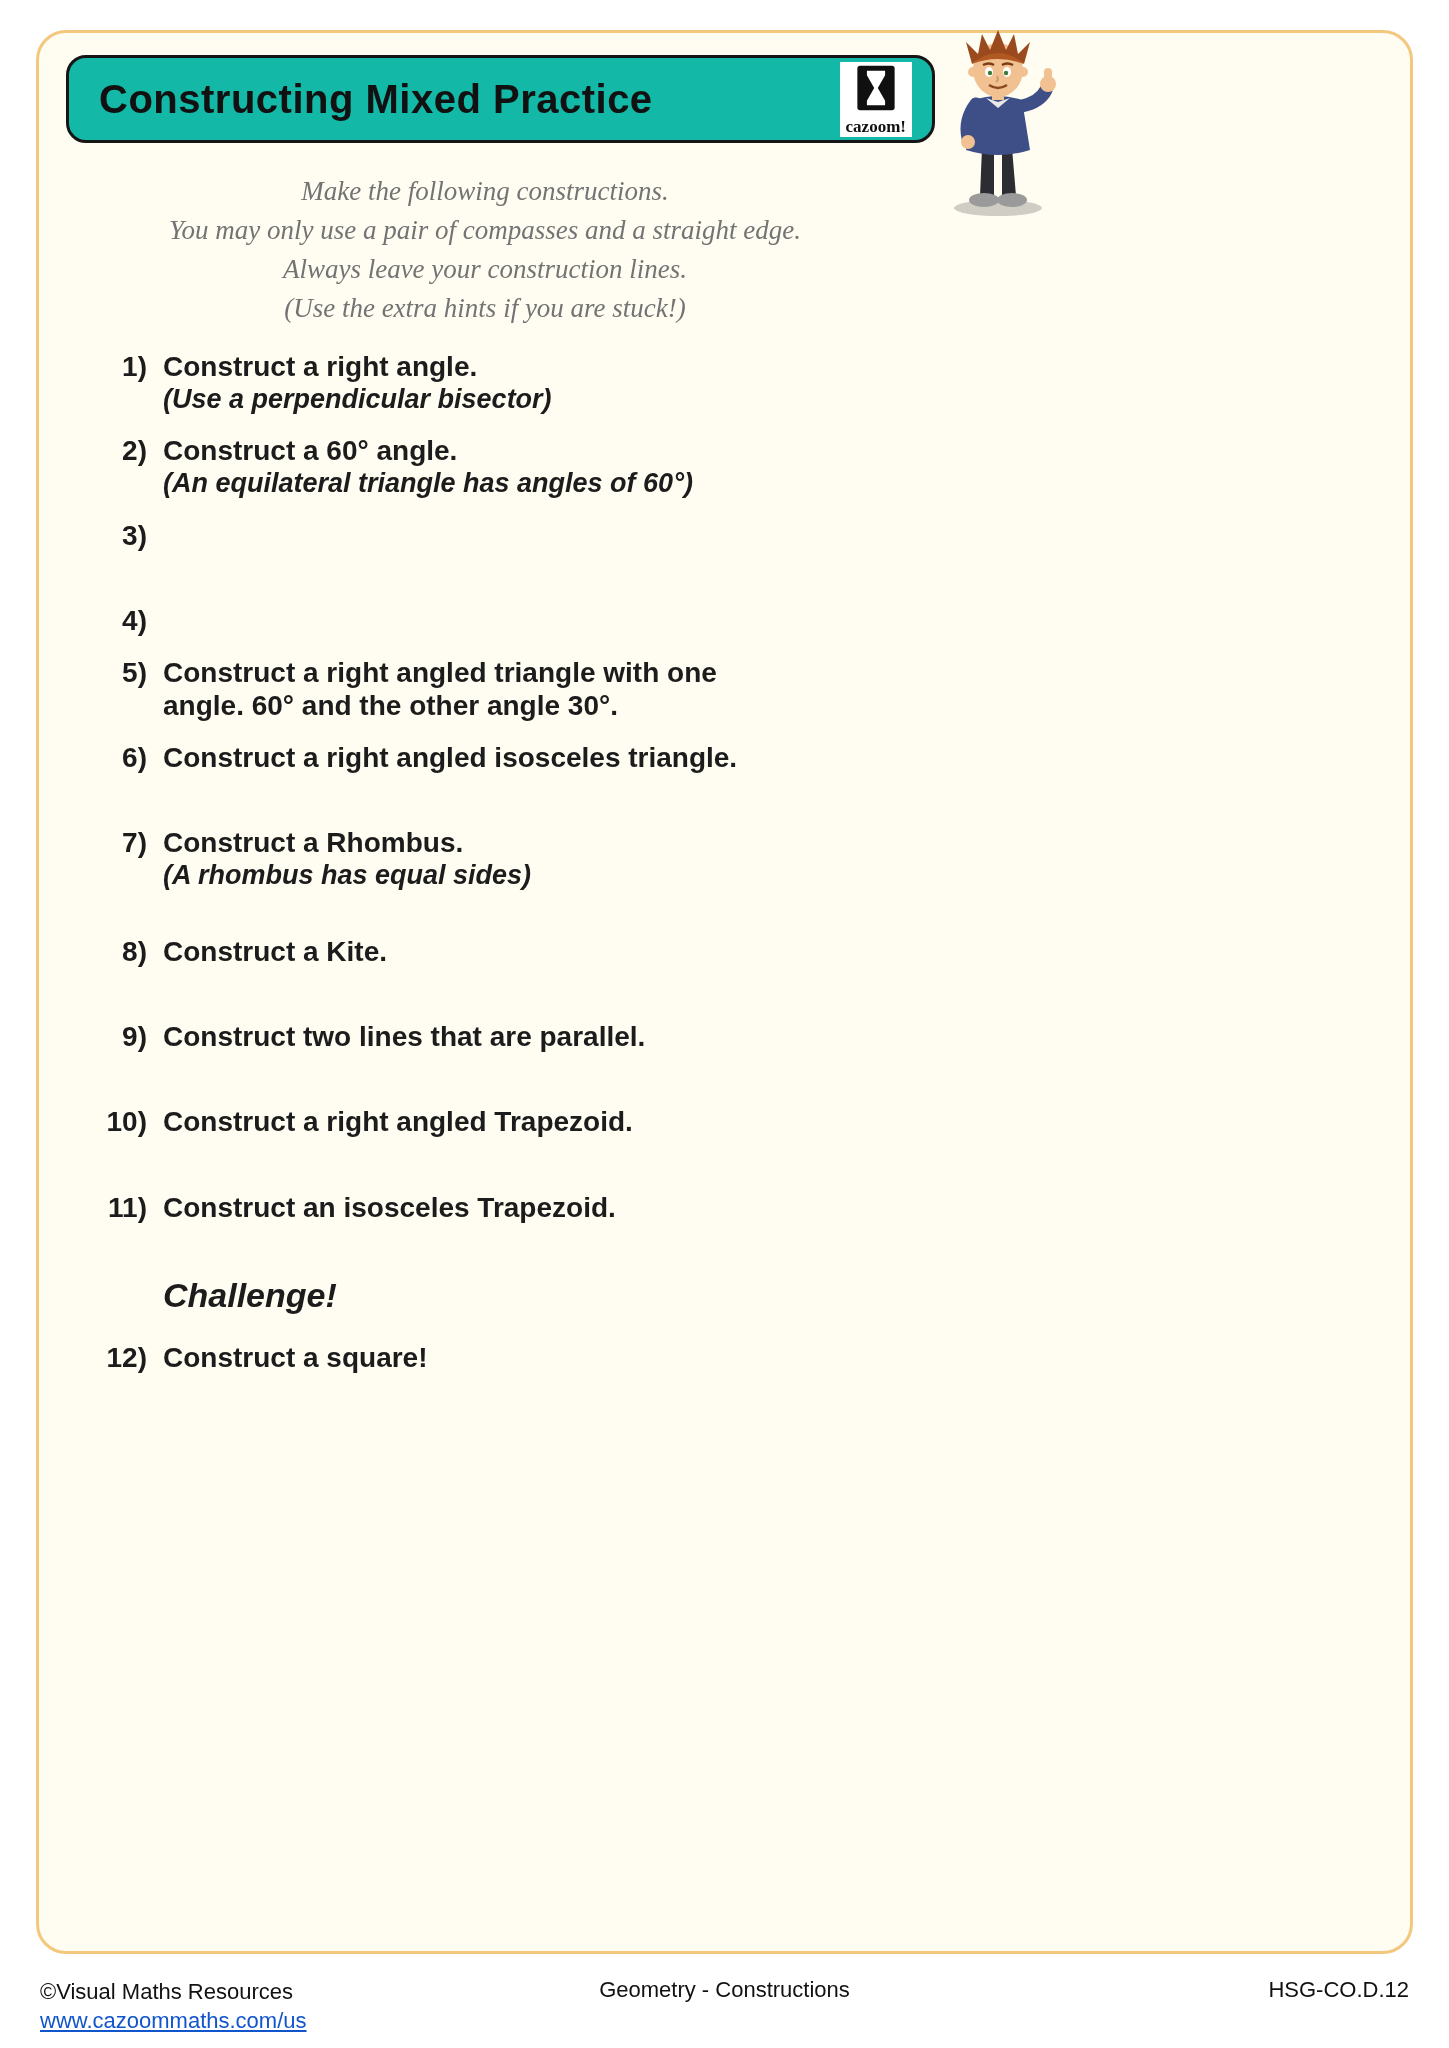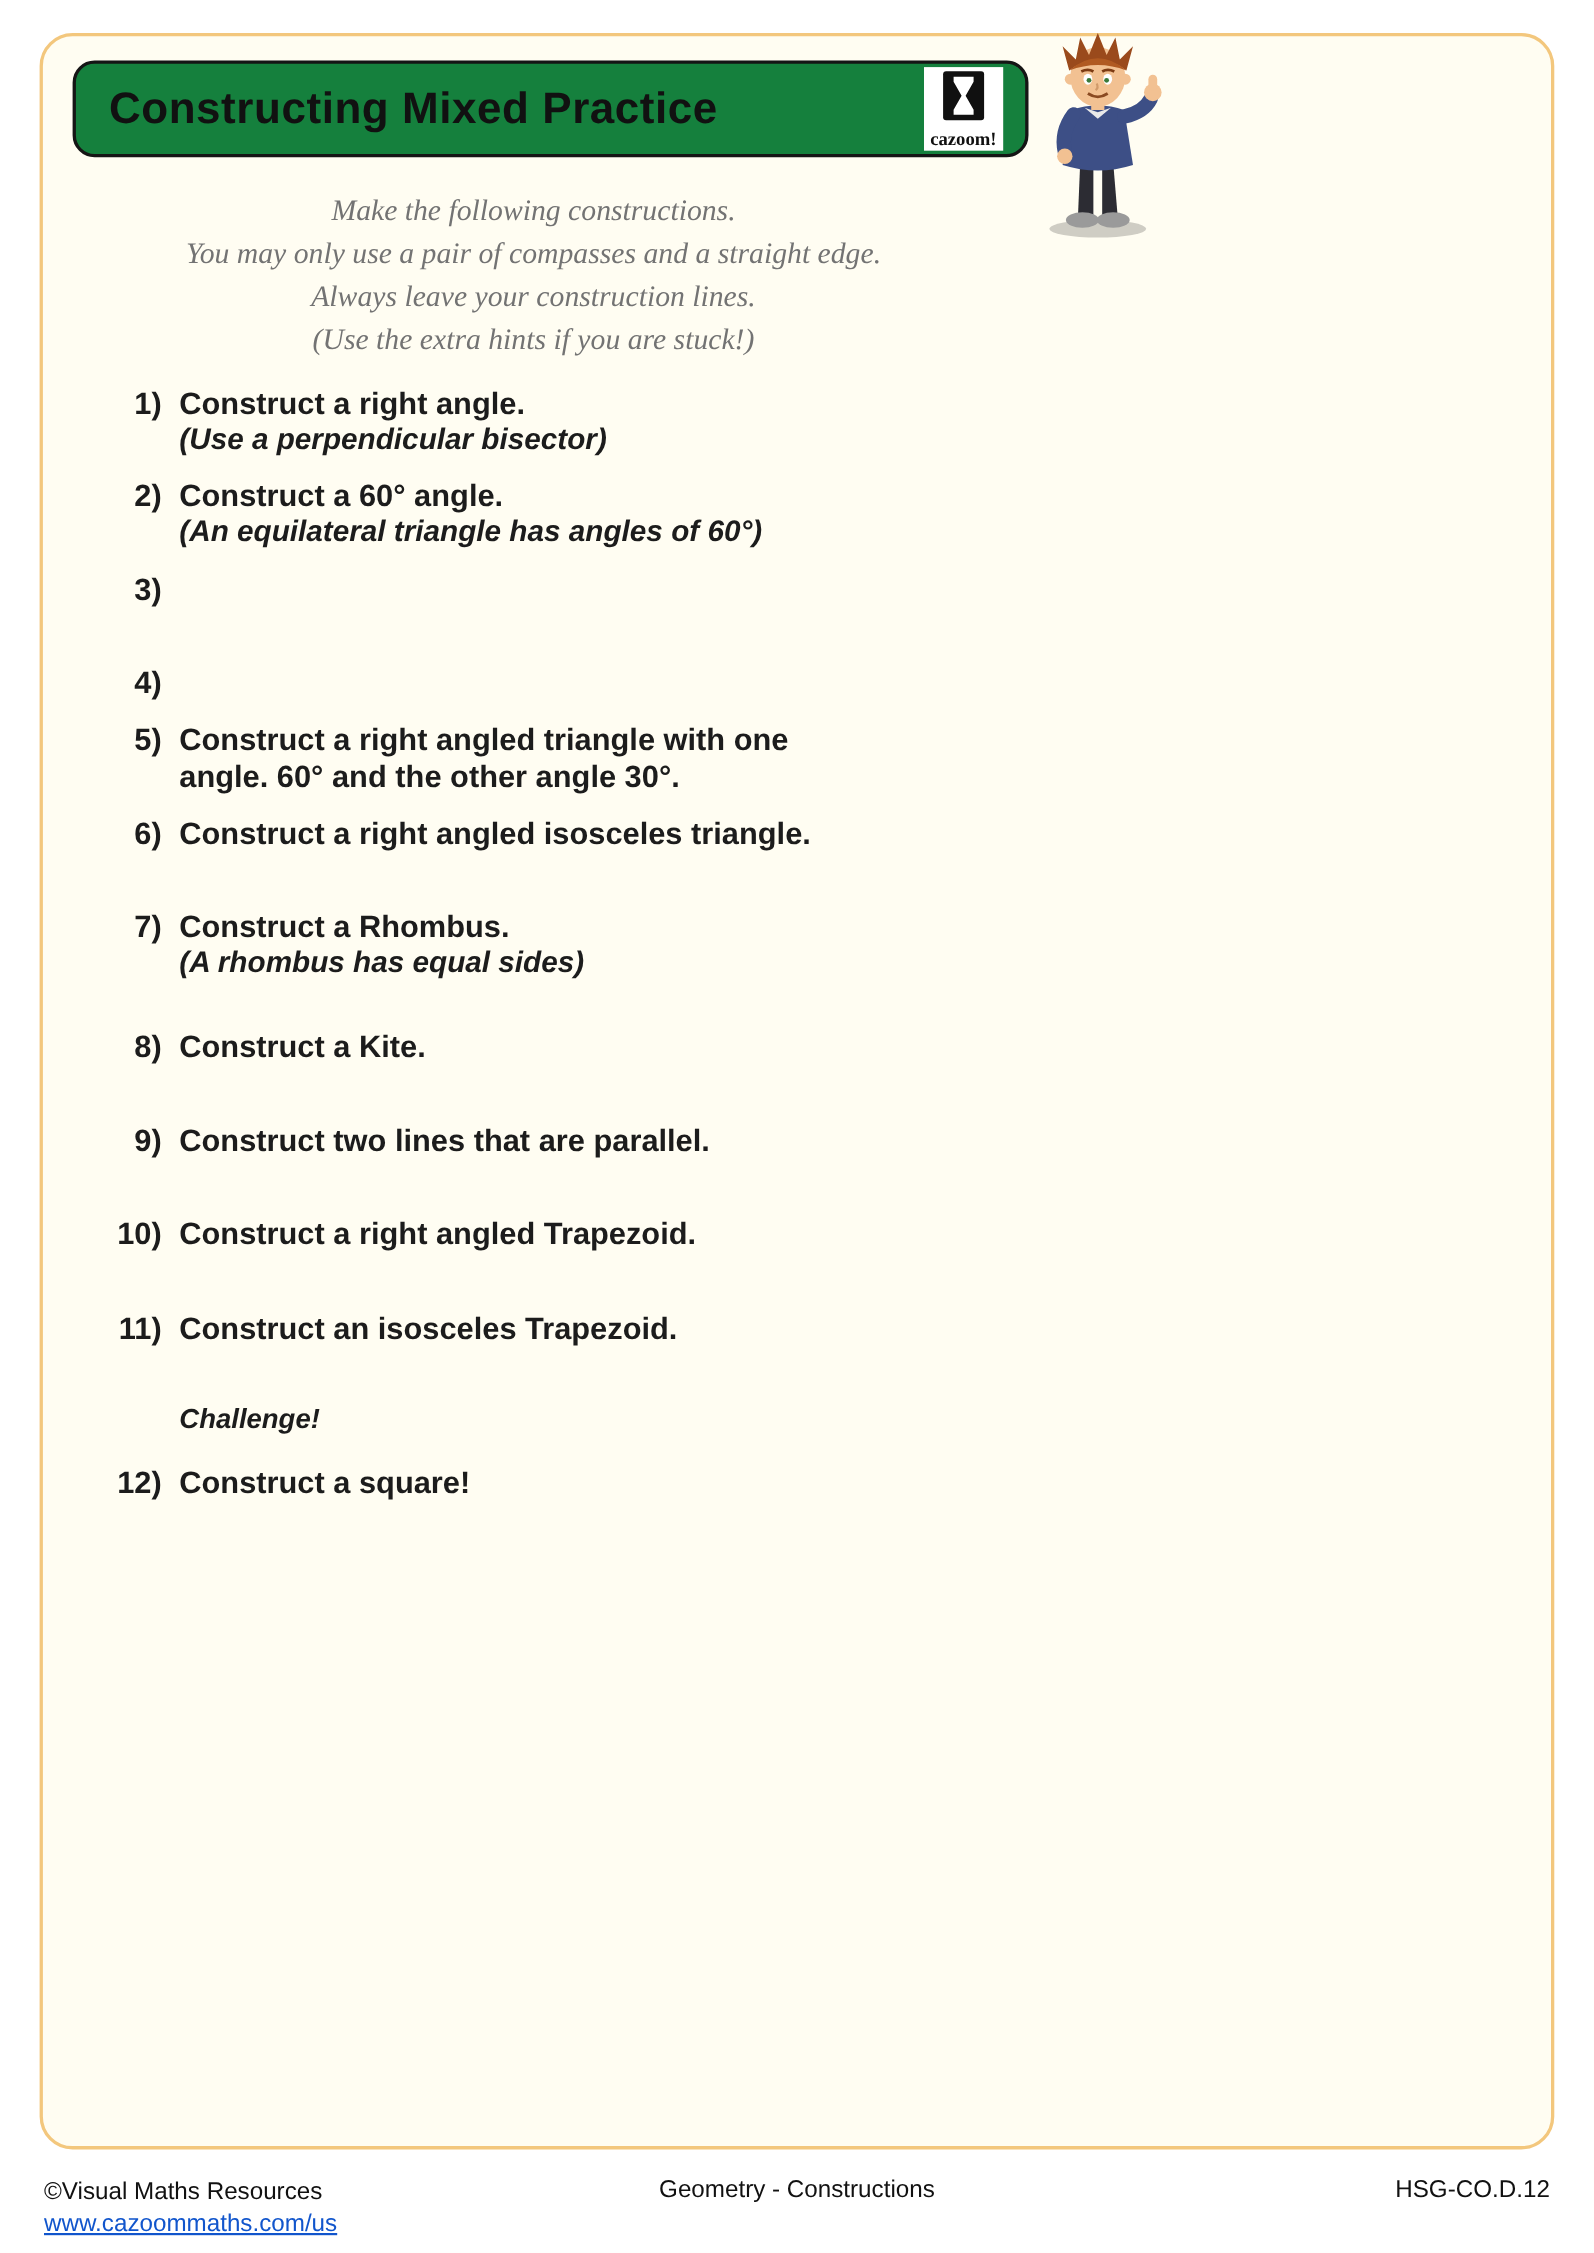--- a/index.html
+++ b/index.html
@@ -18,21 +18,21 @@
     width: 1377px; height: 1924px;
     background: #FFFDF2;
     border: 3px solid #F3C77D;
     border-radius: 30px;
   }
 
   .header-box {
     position: absolute;
     left: 66px; top: 55px;
     width: 869px; height: 88px;
-    background: #15803d;
+    background: #14b8a6;
     border: 3px solid #151515;
     border-radius: 20px;
     display: flex;
     align-items: center;
     justify-content: space-between;
     padding: 0 20px 0 30px;
     z-index: 2;
   }
   .title {
     font-size: 40px;
@@ -99,21 +99,21 @@
     font-size: 27px;
     font-weight: bold;
     font-style: italic;
     line-height: 1.2;
   }
   .gap-s { margin-bottom: 19px; }
   .gap-m { margin-bottom: 44px; }
   .gap-l { margin-bottom: 52px; }
 
   .challenge-heading {
-    font-size: 25px;
+    font-size: 34px;
     font-weight: bold;
     font-style: italic;
     margin: 6px 0 26px 68px;
   }
 
   .footer {
     position: absolute;
     left: 40px; right: 40px; bottom: 12px;
     display: flex;
     align-items: flex-start;

